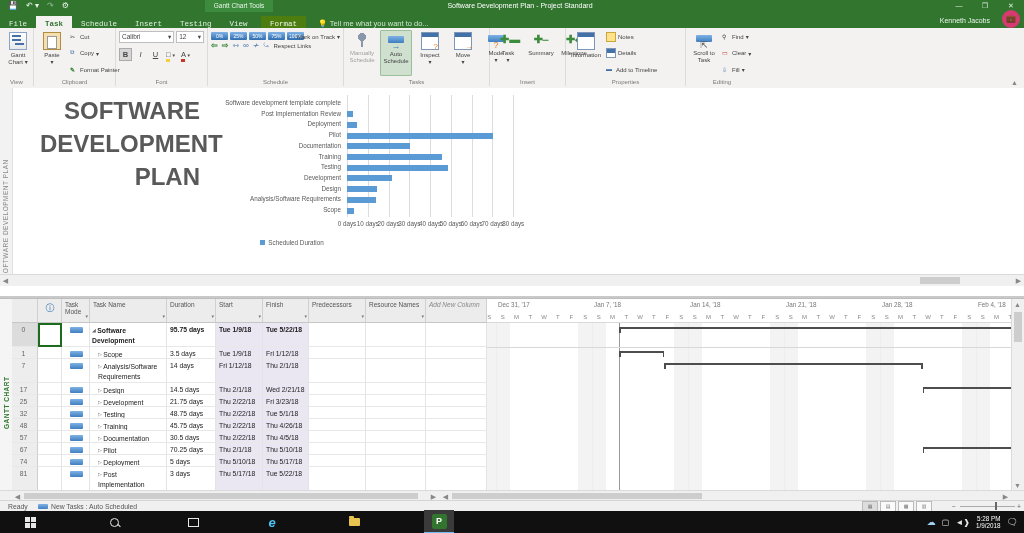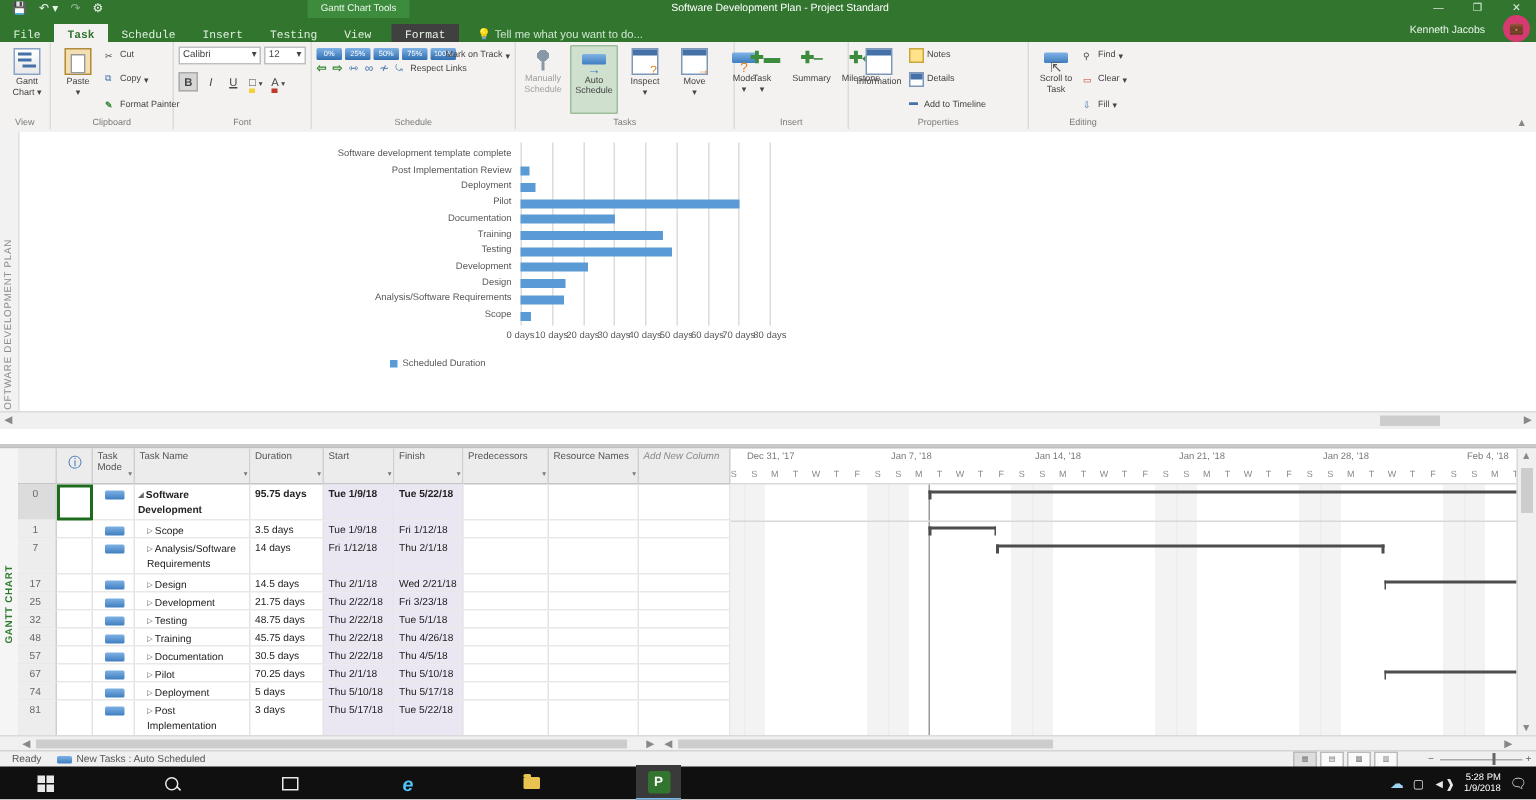--- a/index.html
+++ b/index.html
@@ -12,21 +12,21 @@
   .qat{display:flex;align-items:center;gap:8px;padding-left:8px;height:12px;color:#eaf3ea;font-size:8px;}
   .qat span{line-height:12px;}
   #ctx-tools{left:205px;top:0;width:60px;height:12px;background:#3d8b3d;color:#eaf6ea;
              font-size:6.5px;text-align:center;line-height:12px;white-space:nowrap;padding:0 4px;}
   #win-title{left:360px;top:0;width:320px;height:12px;color:#ffffff;font-size:7px;line-height:12px;
              text-align:center;white-space:nowrap;}
   .winbtns{right:0;top:0;height:12px;display:flex;}
   .winbtn{width:26px;height:12px;color:#dfeedf;font-size:7px;line-height:12px;text-align:center;}
   .tab{display:inline-block;height:16px;line-height:16px;padding:0 9px;color:#dff0df;font-size:7.5px;font-family:Liberation Mono, monospace;}
   .tab.active{background:#f3f2f1;color:#31752f;font-weight:bold;}
-  .tab.ctx{background:#404040;color:#eaf6ea;}
+  .tab.ctx{background:#4d7c0f;color:#eaf6ea;}
   #tellme{color:#cfe6cf;font-size:7.5px;height:16px;line-height:16px;padding:0 8px;}
   #user-name{right:34px;top:14px;color:#eaf6ea;font-size:7px;line-height:14px;}
   #store-badge{right:4px;top:10px;width:18px;height:18px;border-radius:50%;background:#d63a70;
                color:#fff;font-size:8px;text-align:center;line-height:18px;}
   
   #ribbon{left:0;top:28px;width:1024px;height:60px;background:#f3f2f1;border-bottom:1px solid #d4d4d4;}
   .rgroup{float:left;height:58px;border-right:1px solid #dcdbda;position:relative;padding:2px 3px 0 3px;box-sizing:border-box;}
   .rgroup-label{position:absolute;bottom:1px;left:0;right:0;text-align:center;font-size:6px;color:#7a7a7a;}
   .rcontent{display:flex;gap:3px;height:46px;}
   .rbig{display:flex;flex-direction:column;align-items:center;justify-content:flex-start;
@@ -314,20 +314,25 @@
     </div>
     <div class="rgroup-label">Editing</div>
   </div>
   <div class="abs" style="right:6px;bottom:2px;color:#888;font-size:7px;">▲</div>
 </div>
 
 <div id="toppane" class="abs">
   <div class="sidestrip abs" style="left:0;top:0;height:197px;">
     <div class="vtext abs" style="left:2px;top:190px;">SOFTWARE DEVELOPMENT PLAN</div>
   </div>
+  <div id="big-title" class="abs">
+      <div>SOFTWARE</div>
+      <div>DEVELOPMENT</div>
+      <div>PLAN</div>
+    </div>
   <div id="chart" class="abs" style="left:222px;top:10px;width:330px;height:240px;">
       <div class="gridline" style="left: 125px; top: -3px;"></div>
       <div class="gridline" style="left: 145.78px; top: -3px;"></div>
       <div class="gridline" style="left: 166.56px; top: -3px;"></div>
       <div class="gridline" style="left: 187.34px; top: -3px;"></div>
       <div class="gridline" style="left: 208.12px; top: -3px;"></div>
       <div class="gridline" style="left: 228.9px; top: -3px;"></div>
       <div class="gridline" style="left: 249.68px; top: -3px;"></div>
       <div class="gridline" style="left: 270.46px; top: -3px;"></div>
       <div class="gridline" style="left: 291.24px; top: -3px;"></div>

